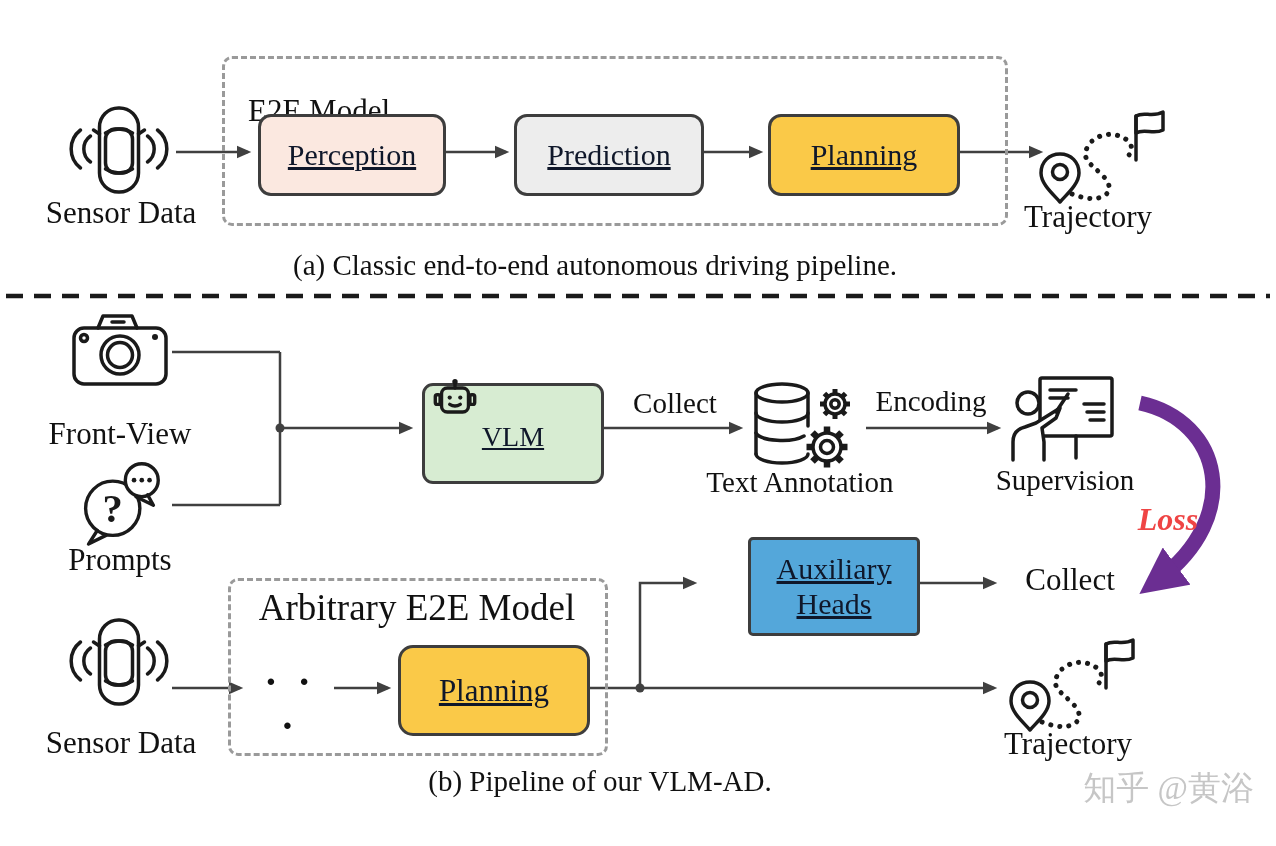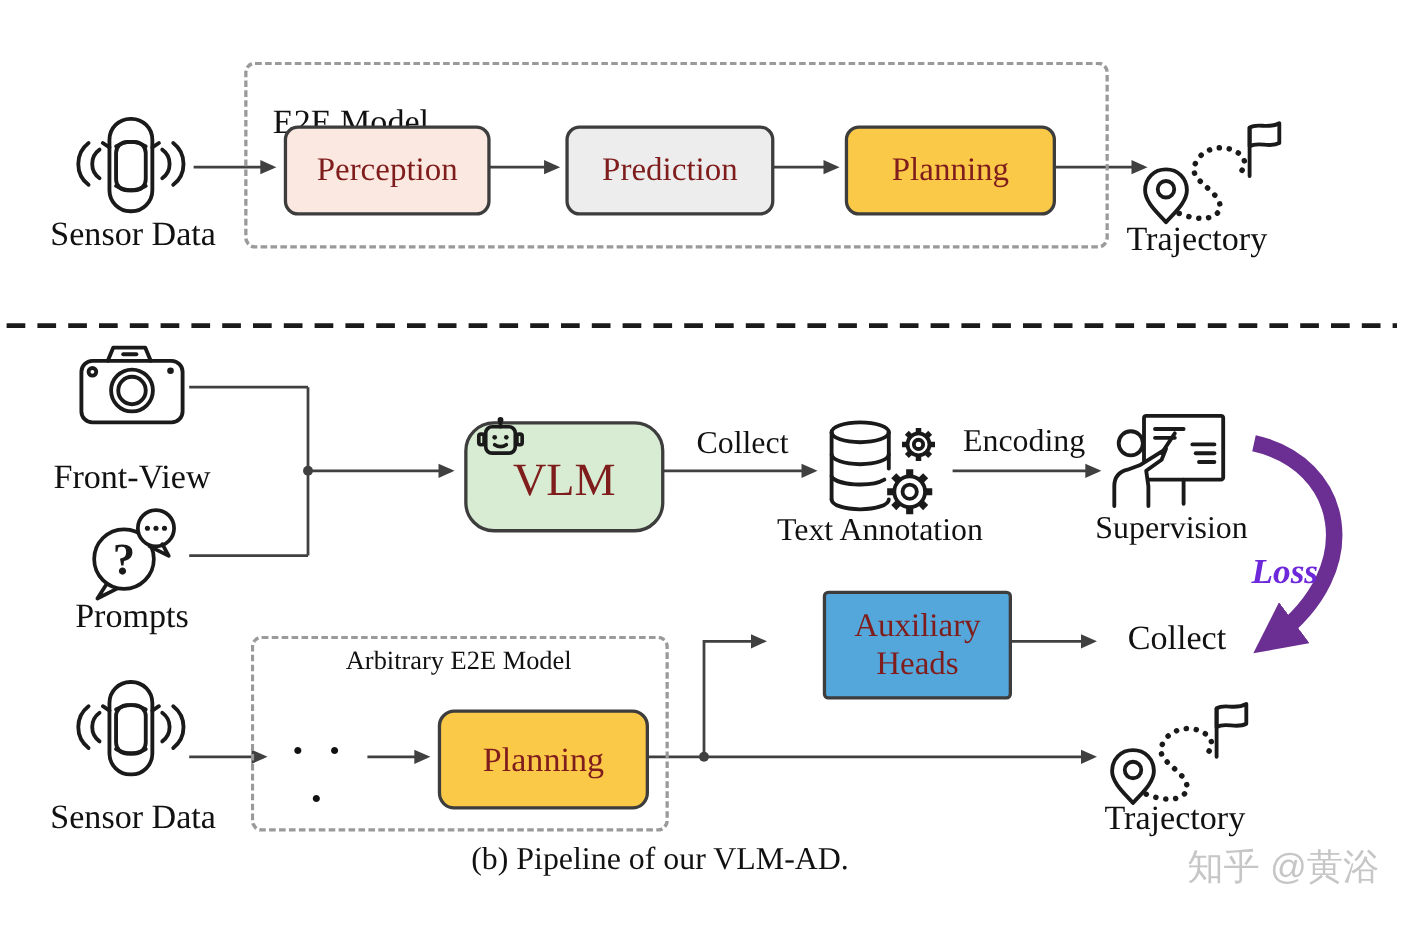--- a/index.html
+++ b/index.html
@@ -1,32 +1,32 @@
 <!DOCTYPE html>
 <html style="--perception_fill: #fbe8e0; --prediction_fill: #ededed; --planning_fill: #fac948; --vlm_fill: #d7ecd2; --auxiliary_fill: #54a7da; --loss_arrow: #6b2e92; --line: #404040; --box_border: #3d3d3d; --dashed_border: #9a9a9a; --text: #111111; --watermark: #c6c6c6;"><head>
 <meta charset="utf-8">
 <style>
   html,body{margin:0;padding:0;background:#ffffff;}
   #canvas{position:relative;width:1276px;height:846px;background:#fff;overflow:hidden;
           font-family:"Liberation Serif",serif;color:var(--text,#111);}
   .label{position:absolute;text-align:center;color:var(--text,#111);line-height:1.1;}
   .box{position:absolute;display:flex;flex-direction:column;align-items:center;justify-content:center;
-       border:3px solid var(--box_border,#3d3d3d);border-radius:13px;font-size:30px;color:#7f1d1d;}
+       border:3px solid var(--box_border,#3d3d3d);border-radius:13px;font-size:30px;color:#0f172a;text-decoration:underline;}
   .dashedbox{position:absolute;border:3px dashed var(--dashed_border,#9a9a9a);border-radius:10px;background:transparent;}
   .icon{position:absolute;}
   .st{stroke:#1a1a1a;stroke-width:3.5;fill:none;stroke-linecap:round;stroke-linejoin:round;}
   .stf{stroke:#1a1a1a;stroke-width:3.5;fill:#fff;stroke-linecap:round;stroke-linejoin:round;}
   .fil{fill:#1a1a1a;stroke:none;}
   .cline{stroke:var(--line,#404040);stroke-width:2.5;fill:none;}
   .dot{fill:var(--line,#404040);}
   #connectors{position:absolute;left:0;top:0;z-index:1;}
   .box,.dashedbox,.label,.icon{z-index:2;}
   .caption{font-size:29px;}
   .bigname{font-size:31px;}
-  .watermark{font-family:Liberation Sans, sans-serif;color:var(--watermark,#c6c6c6);font-size:33px;}
+  .watermark{font-family:Liberation Serif, serif;color:var(--watermark,#c6c6c6);font-size:33px;}
   .loss{font-weight:bold;font-style:italic;font-size:32px;}
 </style>
 </head>
 <body>
 
 <div id="canvas">
 
   <svg id="connectors" width="1276" height="846" viewBox="0 0 1276 846">
     <defs>
       <marker id="arr" viewBox="0 0 10 10" refX="7" refY="5" markerWidth="6.5" markerHeight="6.5" orient="auto">
@@ -85,20 +85,21 @@
 
   <svg class="icon" style="left:1030px;top:100px;" width="145" height="106" viewBox="0 0 145 106">
     <path class="st" stroke-width="4" d="M30,54 C19,54 11,62 11,73 C11,84 23,94 30,102 C37,94 49,84 49,73 C49,62 41,54 30,54 Z"></path>
     <circle class="st" stroke-width="4" cx="30" cy="72" r="7.5"></circle>
     <path d="M42,94 C72,106 88,92 74,77 C62,64 50,60 58,46 C65,34 84,30 97,40 C102,44 103,50 99,55" fill="none" stroke="#1a1a1a" stroke-width="5" stroke-linecap="round" stroke-dasharray="0.1 9"></path>
     <line class="st" stroke-width="4" x1="106" y1="16" x2="106" y2="60"></line>
     <path class="st" stroke-width="4" d="M106,16 C114,11 122,18 133,12 L133,30 C124,35 114,28 106,33 Z"></path>
   </svg>
   <div class="label bigname" style="left:1000px;top:200px;width:176px;">Trajectory</div>
 
+  <div class="label caption" style="left:180px;top:250px;width:830px;">(a) Classic end-to-end autonomous driving pipeline.</div>
 
   <svg class="icon" style="left:70px;top:310px;" width="100" height="80" viewBox="0 0 100 80">
     <rect class="st" x="4" y="18" width="92" height="56" rx="10"></rect>
     <path class="st" d="M28,18 L33,6 L62,6 L67,18"></path>
     <line class="st" x1="42" y1="12" x2="54" y2="12"></line>
     <circle class="st" cx="14" cy="28" r="3.5"></circle>
       <circle class="fil" cx="85" cy="27" r="3"></circle>
     <circle class="st" cx="50" cy="45" r="19"></circle>
       <circle class="st" cx="50" cy="45" r="12.5"></circle>
   </svg>
@@ -109,21 +110,21 @@
     <path class="st" d="M24,78 L15,92 L33,83"></path>
     <text x="40" y="69" text-anchor="middle" font-family="Liberation Serif,serif" font-size="42" font-weight="bold" fill="#1a1a1a">?</text>
     <circle class="stf" cx="70" cy="26" r="17"></circle>
     <path class="st" d="M76,41 L82,52 L64,43"></path>
     <circle class="fil" cx="62" cy="26" r="2.4"></circle>
       <circle class="fil" cx="70" cy="26" r="2.4"></circle>
       <circle class="fil" cx="78" cy="26" r="2.4"></circle>
   </svg>
   <div class="label bigname" style="left:38px;top:543px;width:164px;">Prompts</div>
 
-  <div class="box" style="left:422px;top:383px;width:176px;height:89px;background:var(--vlm_fill,#d7ecd2);border-radius:27px;font-size:42px;padding-top:6px;">VLM</div>
+  <div class="box" style="left:422px;top:383px;width:176px;height:89px;background:var(--vlm_fill,#d7ecd2);border-radius:11px;font-size:28px;padding-top:6px;">VLM</div>
   <svg class="icon" style="left:430px;top:377px;" width="50" height="45" viewBox="0 0 52 46">
     <line class="st" stroke-width="3" x1="26" y1="11" x2="26" y2="6"></line>
       <circle class="fil" cx="26" cy="4.5" r="2.8"></circle>
     <rect class="st" stroke-width="3" x="12" y="11" width="28" height="25" rx="6"></rect>
     <rect class="st" stroke-width="3" x="5.5" y="18" width="5" height="10" rx="2"></rect>
     <rect class="st" stroke-width="3" x="41.5" y="18" width="5" height="10" rx="2"></rect>
     <circle class="fil" cx="20.5" cy="21" r="2.2"></circle>
       <circle class="fil" cx="31.5" cy="21" r="2.2"></circle>
     <path class="st" stroke-width="3" d="M20.5,28 Q26,31.5 31.5,28"></path>
   </svg>
@@ -176,31 +177,31 @@
     <line class="st" stroke-width="4" x1="76" y1="32" x2="96" y2="32"></line>
     <line class="st" stroke-width="4" x1="79" y1="40" x2="96" y2="40"></line>
     <line class="st" stroke-width="4" x1="82" y1="48" x2="96" y2="48"></line>
     <line class="st" stroke-width="4" x1="68" y1="64" x2="68" y2="86"></line>
     <circle class="stf" stroke-width="4" cx="20" cy="31" r="11"></circle>
     <path class="stf" stroke-width="4" d="M5,88 L5,70 Q5,58 17,55 L28,51 L52,36 L48,46 L34,56 L36,70 L36,88"></path>
     <line class="st" stroke-width="4" x1="48" y1="40" x2="60" y2="22"></line>
   </svg>
   <div class="label caption" style="left:970px;top:465px;width:190px;">Supervision</div>
 
-  <div class="label loss" style="left:1116px;top:502px;width:104px;color:#6d28d9;">Loss</div>
+  <div class="label loss" style="left:1116px;top:502px;width:104px;color:#ef4444;">Loss</div>
 
   <div class="label bigname" style="left:1008px;top:563px;width:124px;">Collect</div>
 
   <div class="box" style="left:748px;top:537px;width:166px;height:93px;background:var(--auxiliary_fill,#54a7da);border-radius:5px;line-height:1.15;text-align:right;">
     <span>Auxiliary</span>
     <span>Heads</span>
   </div>
 
   <div class="dashedbox" style="left:228px;top:578px;width:374px;height:172px;"></div>
-  <div class="label" style="left:228px;top:588px;width:378px;font-size:24px;">Arbitrary E2E Model</div>
+  <div class="label" style="left:228px;top:588px;width:378px;font-size:37px;">Arbitrary E2E Model</div>
 
   <svg class="icon" style="left:66px;top:612px;" width="106" height="100" viewBox="0 0 105 100">
     <path class="st" d="M24,36 A16,16 0 0 0 24,62"></path>
       <path class="st" d="M14,30 A24,24 0 0 0 14,68"></path>
     <path class="st" d="M81,36 A16,16 0 0 1 81,62"></path>
       <path class="st" d="M91,30 A24,24 0 0 1 91,68"></path>
     <rect class="st" x="33" y="8" width="39" height="84" rx="19"></rect>
     <rect class="st" x="39" y="29" width="27" height="44" rx="10"></rect>
     <path class="st" d="M39,33 Q52.5,25 66,33"></path>
       <path class="st" d="M39,69 Q52.5,77 66,69"></path>

